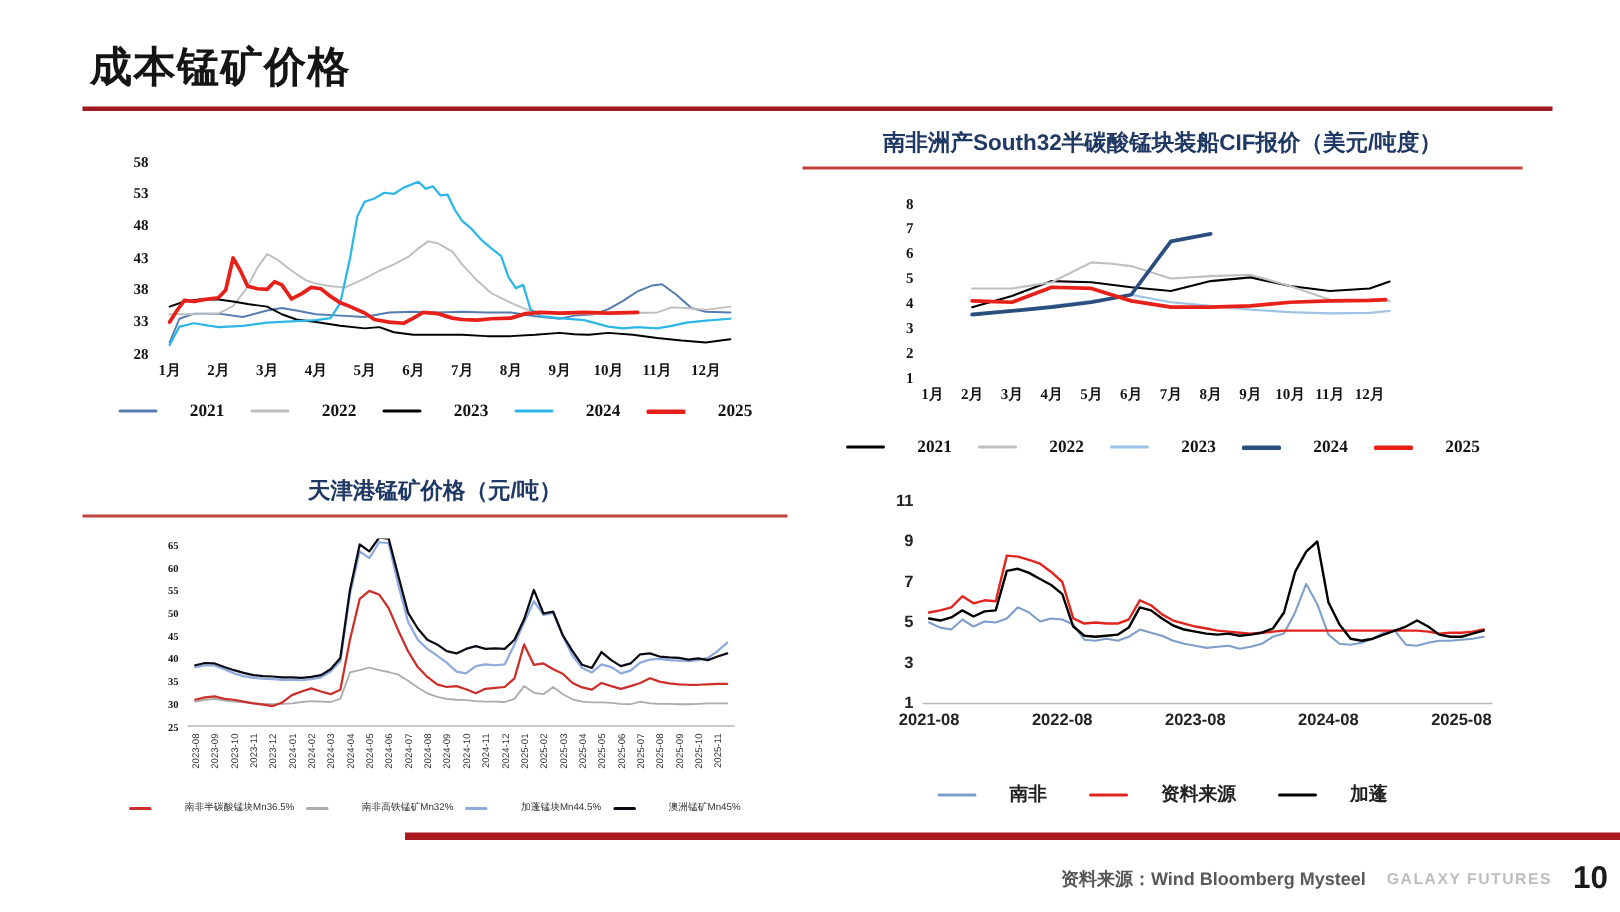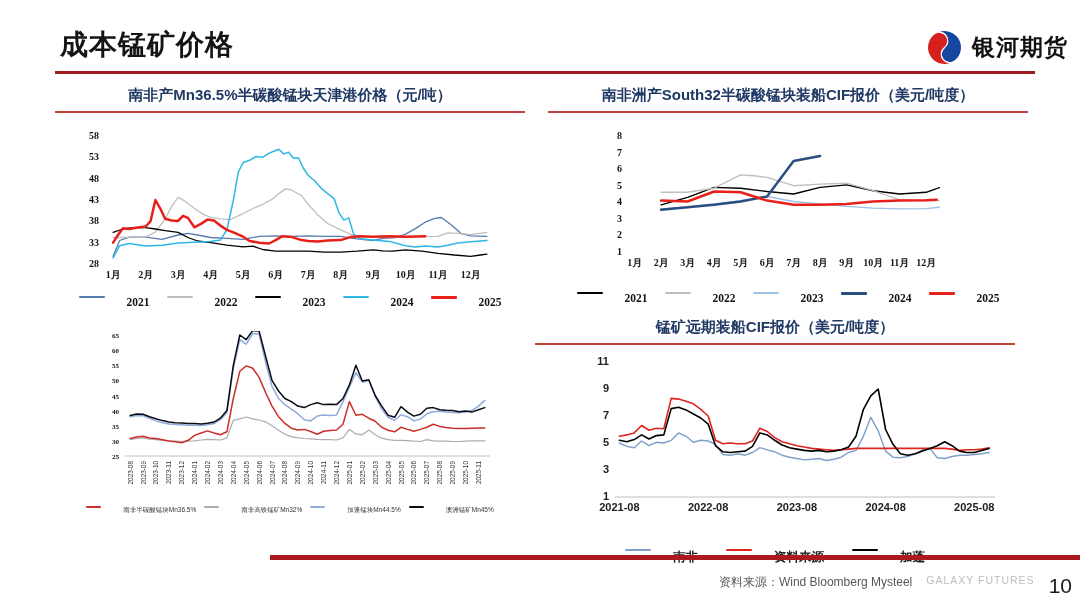--- a/index.html
+++ b/index.html
@@ -7,69 +7,59 @@
          font-family:"Liberation Sans",sans-serif;padding-left:32px;}
   
   .page-title{position:absolute;left:60px;top:26px;font-size:28px;font-weight:bold;color:#141414;letter-spacing:1px;margin:0;}
   .header-rule{position:absolute;left:55px;top:71px;width:980px;height:3px;background:#9E1B20;}
   .logo{position:absolute;right:44px;top:29px;display:flex;align-items:center;gap:9px;}
   .logo svg{width:37px;height:37px;}
   .brand-name{font-size:23px;font-weight:bold;color:#111;letter-spacing:1px;}
   
   .panel{position:absolute;}
   .p1{left:55px;top:86px;width:470px;}
-  .p2{left:548px;top:86px;width:480px;}
+  .p2{left:535px;top:86px;width:480px;}
   .p3{left:55px;top:318px;width:470px;}
   .p4{left:535px;top:318px;width:480px;}
   .panel-title{font-size:15px;font-weight:bold;color:#1F3864;text-align:center;
                padding-bottom:6px;border-bottom:2px solid #C0443C;margin-bottom:1px;white-space:nowrap;}
   svg.chart{display:block;}
   svg text{user-select:none;}
   .c1 .ytick,.c1 .xtick,.c2 .ytick,.c2 .xtick{font-family:"Liberation Serif",serif;font-weight:700;font-size:10px;fill:#141414;}
   .c3 .ytick{font-family:"Liberation Serif",serif;font-weight:700;font-size:7px;fill:#141414;}
   .c3 .xtick{font-family:"Liberation Sans",sans-serif;font-size:6.4px;fill:#333;}
   .c4 .ytick,.c4 .xtick{font-family:"Liberation Sans",sans-serif;font-weight:700;font-size:11px;fill:#222;}
   
   .legend{display:flex;justify-content:center;align-items:center;flex-wrap:nowrap;white-space:nowrap;}
-  .lg-item{display:inline-flex;align-items:flex-start;gap:22px;}
+  .lg-item{display:inline-flex;align-items:center;gap:22px;}
   .lg-swatch{display:inline-block;border-radius:1px;}
   .legend-serif{gap:17px;font-family:"Liberation Serif",serif;font-weight:700;font-size:11.5px;color:#141414;}
   .legend-serif .lg-swatch{width:26px;}
   .legend-tiny{gap:8px;font-family:"Liberation Sans",sans-serif;font-size:6.5px;color:#333;margin-top:-2px;}
   .legend-tiny .lg-swatch{width:15px;}
   .legend-cn{gap:28px;font-family:"Liberation Sans",sans-serif;font-weight:700;font-size:12.5px;color:#222;margin-top:18px;}
   .legend-cn .lg-swatch{width:26px;}
   
   .footer-bar{position:absolute;left:270px;right:0;top:555px;height:5px;background:#A91B1E;}
-  .footer{position:absolute;right:40px;top:574px;display:flex;align-items:flex-start;gap:14px;}
+  .footer{position:absolute;right:40px;top:574px;display:flex;align-items:center;gap:14px;font-weight:bold;}
   .source-note{font-size:12px;color:#595959;}
   .brand-en{font-size:10.5px;color:#BDBDBD;letter-spacing:1px;}
   .pageno{font-size:21px;color:#1a1a1a;}
 </style>
 </head>
 <body>
 
 <div class="slide">
 
   <h1 class="page-title">成本锰矿价格</h1>
 
-  <div class="logo">
-    <svg viewBox="0 0 100 100" aria-hidden="true">
-      <g transform="rotate(-38 50 50)">
-        <path d="M50 4 A46 46 0 0 1 50 96 A23 23 0 0 1 50 50 A23 23 0 0 0 50 4 Z" fill="#1547A0" stroke="#ffffff" stroke-width="3"></path>
-        <path d="M50 96 A46 46 0 0 1 50 4 A23 23 0 0 1 50 50 A23 23 0 0 0 50 96 Z" fill="#D6201E" stroke="#ffffff" stroke-width="3"></path>
-      </g>
-    </svg>
-    <span class="brand-name">银河期货</span>
-  </div>
 
   <div class="header-rule"></div>
 
   <section class="panel p1">
-    <div class="panel-title">南非产Mn36.5%半碳酸锰块天津港价格（元/吨）</div>
     <svg class="chart c1" width="470" height="182" viewBox="0 0 470 182">
         <defs>
           <clipPath id="clip0">
             <rect x="48" y="21" width="394" height="130"></rect>
           </clipPath>
         </defs>
         <g>
           <text x="44" y="153" text-anchor="end" class="ytick">28</text>
           <text x="44" y="131.66666666666666" text-anchor="end" class="ytick">33</text>
           <text x="44" y="110.33333333333334" text-anchor="end" class="ytick">38</text>
@@ -182,20 +172,21 @@
           <span>2024</span>
         </span>
         <span class="lg-item">
           <span class="lg-swatch" style="background: rgb(232, 32, 26); height: 3px;"></span>
           <span>2025</span>
         </span>
       </div>
   </section>
 
   <section class="panel p3">
+    <div class="panel-title">天津港锰矿价格（元/吨）</div>
     <svg class="chart c3" width="470" height="190" viewBox="0 0 470 190">
         <defs>
           <clipPath id="clip2">
             <rect x="68" y="13" width="369" height="126"></rect>
           </clipPath>
         </defs>
         <g>
           <text x="64" y="141" text-anchor="end" class="ytick">25</text>
           <text x="64" y="125.8780487804878" text-anchor="end" class="ytick">30</text>
           <text x="64" y="110.7560975609756" text-anchor="end" class="ytick">35</text>
@@ -258,21 +249,20 @@
           <span>加蓬锰块Mn44.5%</span>
         </span>
         <span class="lg-item">
           <span class="lg-swatch" style="background: rgb(11, 11, 21); height: 2px;"></span>
           <span>澳洲锰矿Mn45%</span>
         </span>
       </div>
   </section>
 
   <section class="panel p4">
-    <div class="panel-title">锰矿远期装船CIF报价（美元/吨度）</div>
     <svg class="chart c4" width="480" height="185" viewBox="0 0 480 185">
         <defs>
           <clipPath id="clip3">
             <rect x="78" y="15" width="384" height="137"></rect>
           </clipPath>
         </defs>
         <g>
           <text x="74" y="154" text-anchor="end" class="ytick">1</text>
           <text x="74" y="127" text-anchor="end" class="ytick">3</text>
           <text x="74" y="100" text-anchor="end" class="ytick">5</text>

